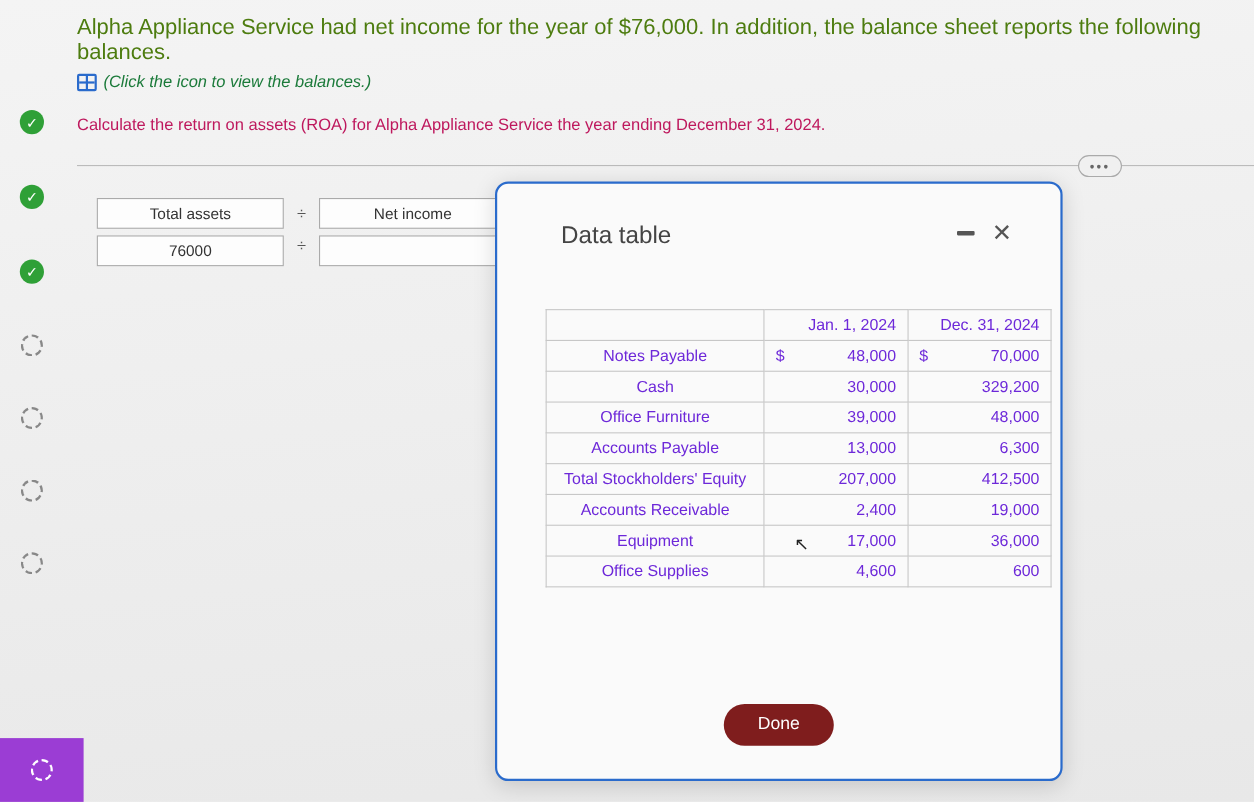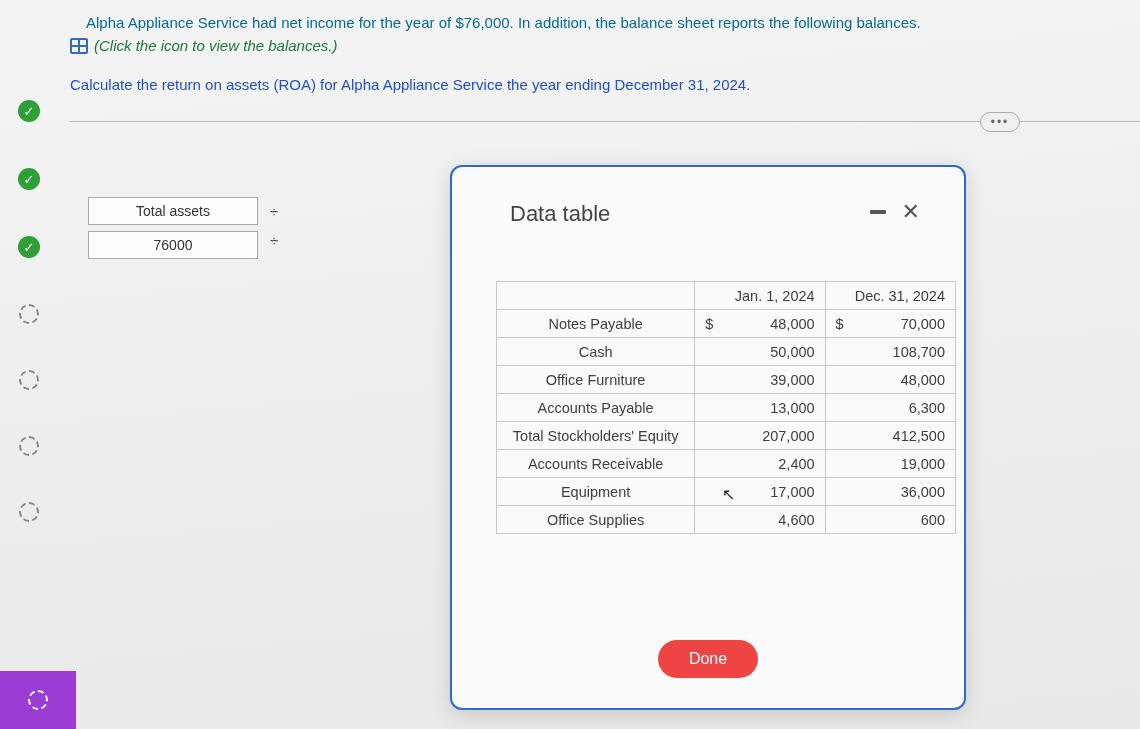--- a/index.html
+++ b/index.html
@@ -8,41 +8,41 @@
     height: 729px;
     background: linear-gradient(175deg, #f4f4f4 0%, #e8e8e8 100%);
     font-family: Arial, sans-serif;
     position: relative;
     overflow: hidden;
     color: #333;
   }
   .content-wrap {
     padding: 14px 0 0 70px;
   }
-  .intro-line1 { font-size: 15px; color: #0369a1; margin-left: 16px; }
+  .intro-line1 { font-size: 20px; color: #4d7c0f; }
   .intro-line2 {
     margin-top: 6px;
     display: flex;
     align-items: center;
     gap: 6px;
   }
   .table-icon {
     width: 18px; height: 16px;
     border: 2px solid #2a6bcc;
     border-radius: 2px;
     display: inline-block;
     position: relative;
   }
   .table-icon::before, .table-icon::after {
     content:""; position:absolute; background:#2a6bcc;
   }
   .table-icon::before { top:50%; left:0; right:0; height:2px; transform:translateY(-50%); }
   .table-icon::after  { left:50%; top:0; bottom:0; width:2px; transform:translateX(-50%); }
   .link-text { color: #1b7a3a; font-size: 15px; font-style: italic; }
-  .instruction { margin-top: 22px; font-size: 15px; color:#1d4ed8; }
+  .instruction { margin-top: 22px; font-size: 15px; color:#be185d; }
 
   .divider {
     margin-top: 28px;
     border-top: 1px solid #bbb;
     position: relative;
   }
   .divider-dots {
     position: absolute;
     right: 120px;
     top: -10px;
@@ -75,21 +75,21 @@
     position:absolute;left:0;bottom:0;width:76px;height:58px;
     background:#9b3dd4;
     display:flex;align-items:center;justify-content:center;
   }
   .rail-highlight .status-open { border-color:#fff; }
 
   
   .formula-strip {
     position:absolute;
     left:88px; top:180px;
-    display:flex; align-items:flex-start; gap:12px;margin-top:17px;
+    display:flex; align-items:flex-start; gap:12px;
   }
   .fcol { display:flex;flex-direction:column;gap:6px; }
   .fcell {
     min-width:170px;height:28px;
     border:1px solid #aaa;background:#fdfdfd;
     display:flex;align-items:center;justify-content:center;
     font-size:14px;color:#333;
   }
   .divsym { font-size:15px; color:#555; padding-top:6px; }
 
@@ -110,21 +110,21 @@
   .modal-title { font-size:22px; color:#444; font-weight:400; margin-left:14px;}
   .modal-controls { display:flex; gap:16px; align-items:center; }
   .min-icon { width:16px;height:4px;background:#555;border-radius:1px; }
   .x-icon { font-size:22px;color:#555;font-weight:400;cursor:pointer;line-height:1; }
 
   .data-table {
     margin:54px auto 0 auto;
     width:460px;
     border-collapse:collapse;
     font-size:14.5px;
-    color:#404040;
+    color:#6d28d9;
   }
   .data-table th, .data-table td {
     border:1px solid #c7c7c7;
     padding:5px 10px;
     height:28px;
   }
   .data-table th:first-child, .data-table td:first-child { width:190px; text-align:center; border-left:1px solid #c7c7c7; }
   .data-table th:nth-child(2), .data-table td:nth-child(2),
   .data-table th:nth-child(3), .data-table td:nth-child(3) { width:125px; text-align:right; }
   .data-table thead th { font-weight:400; text-align:center; border-top:1px solid #c7c7c7;}
@@ -135,21 +135,21 @@
     position:absolute;
     bottom:30px; left:0; right:0;
     display:flex; justify-content:center; gap:30px;
   }
   .btn {
     min-width:100px;height:38px;border-radius:20px;
     display:flex;align-items:center;justify-content:center;
     font-size:16px;cursor:pointer;
   }
   .btn-outline { border:1.5px solid #555; background:#fff;color:#333; }
-  .btn-solid   { background:#ef4444; color:#fff; border:none; font-weight:500;margin-top:40px;}
+  .btn-solid   { background:#7f1d1d; color:#fff; border:none; font-weight:500;margin-top:40px;}
 
   .cursor-arrow {
     position:absolute;
     font-size:16px;color:#222;
   }
 </style>
 </head>
 <body>
 
 <div class="content-wrap">
@@ -179,20 +179,24 @@
 </div>
 
 <div class="formula-strip">
   <div class="fcol">
     <div class="fcell">Total assets</div>
     <div class="fcell">76000</div>
   </div>
   <div class="fcol">
     <div class="divsym">÷</div>
     <div class="divsym">÷</div>
+  </div>
+  <div class="fcol">
+    <div class="fcell">Net income</div>
+    <div class="fcell"></div>
   </div>
 </div>
 
 <div class="modal">
   <div class="modal-title-row">
     <div class="modal-title">Data table</div>
     <div class="modal-controls">
       <div class="min-icon"></div>
       <div class="x-icon">✕</div>
     </div>
@@ -207,22 +211,22 @@
       </tr>
     </thead>
     <tbody id="tb">
         <tr>
           <td>Notes Payable</td>
           <td><span class="cell-sym">$</span>48,000</td>
           <td><span class="cell-sym">$</span>70,000</td>
         </tr>
         <tr>
           <td>Cash</td>
-          <td>50,000</td>
-          <td>108,700</td>
+          <td>30,000</td>
+          <td>329,200</td>
         </tr>
         <tr>
           <td>Office Furniture</td>
           <td>39,000</td>
           <td>48,000</td>
         </tr>
         <tr>
           <td>Accounts Payable</td>
           <td>13,000</td>
           <td>6,300</td>

